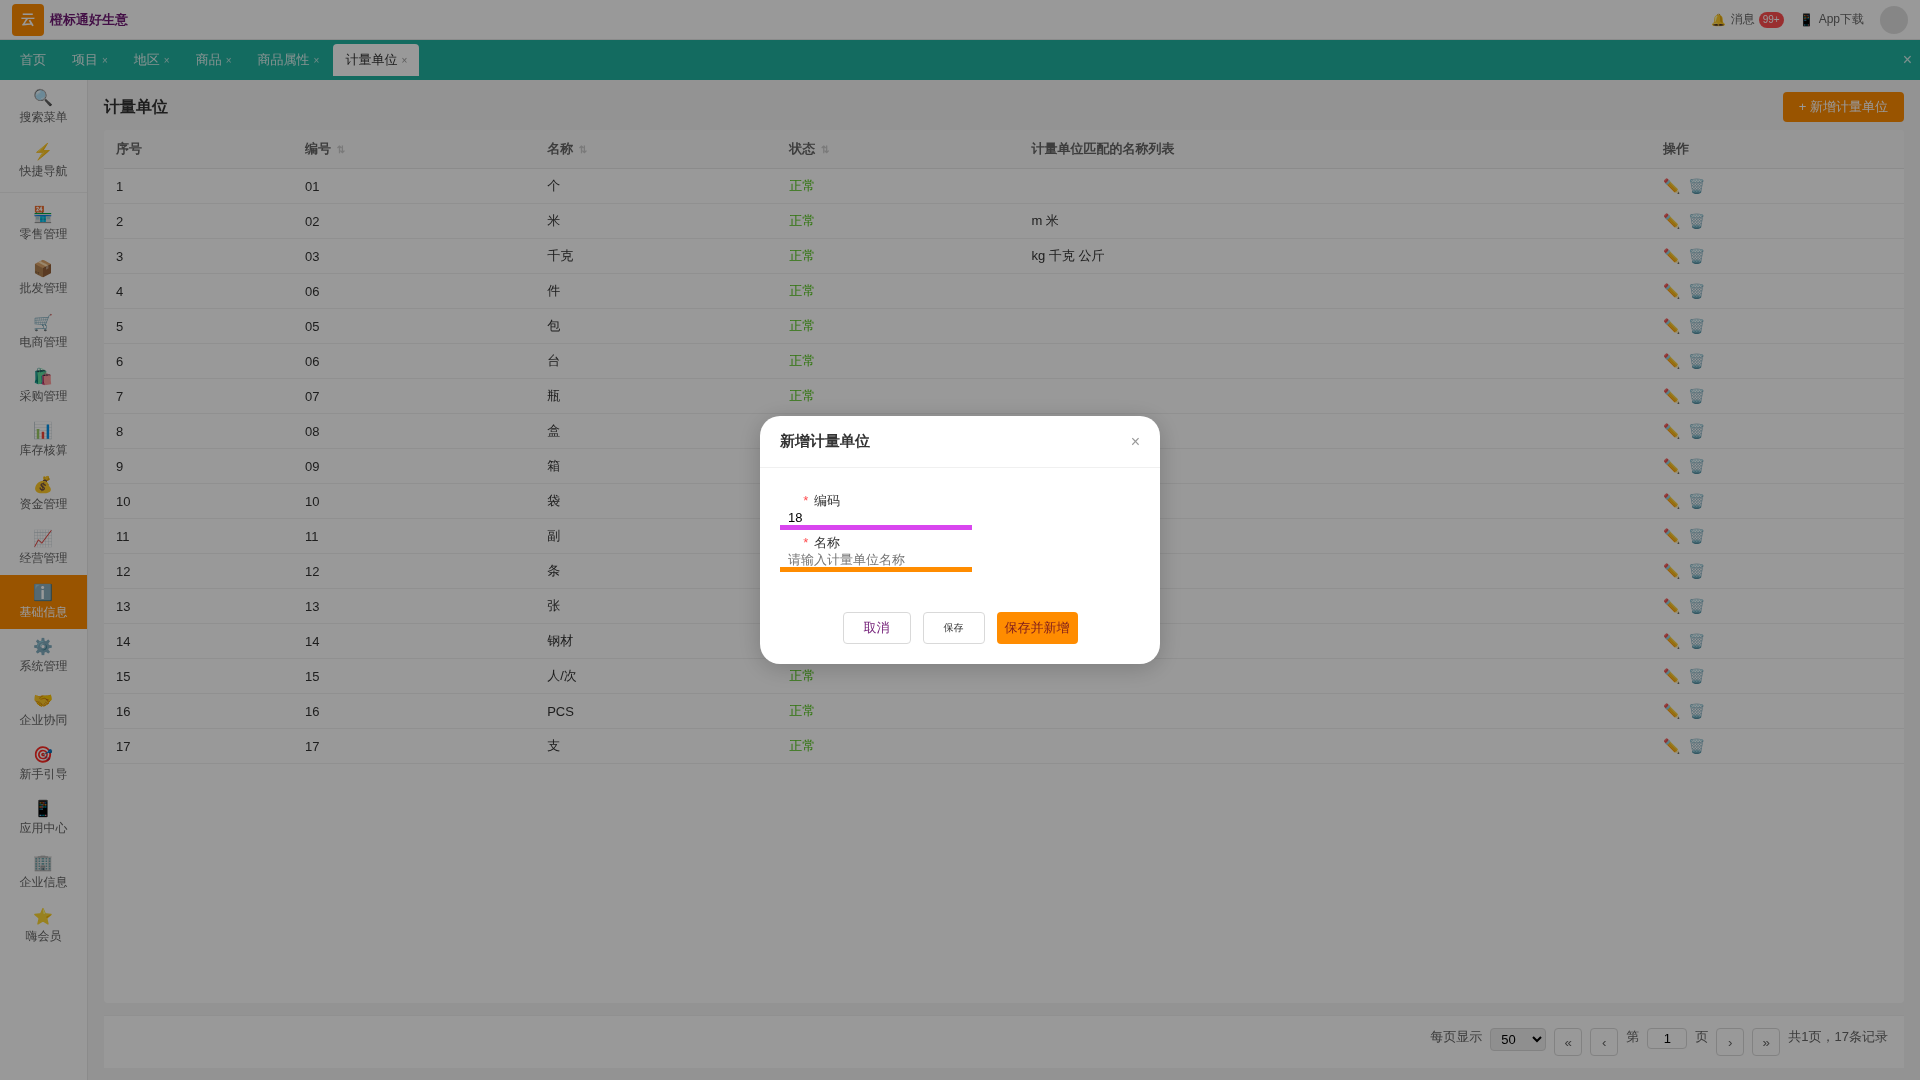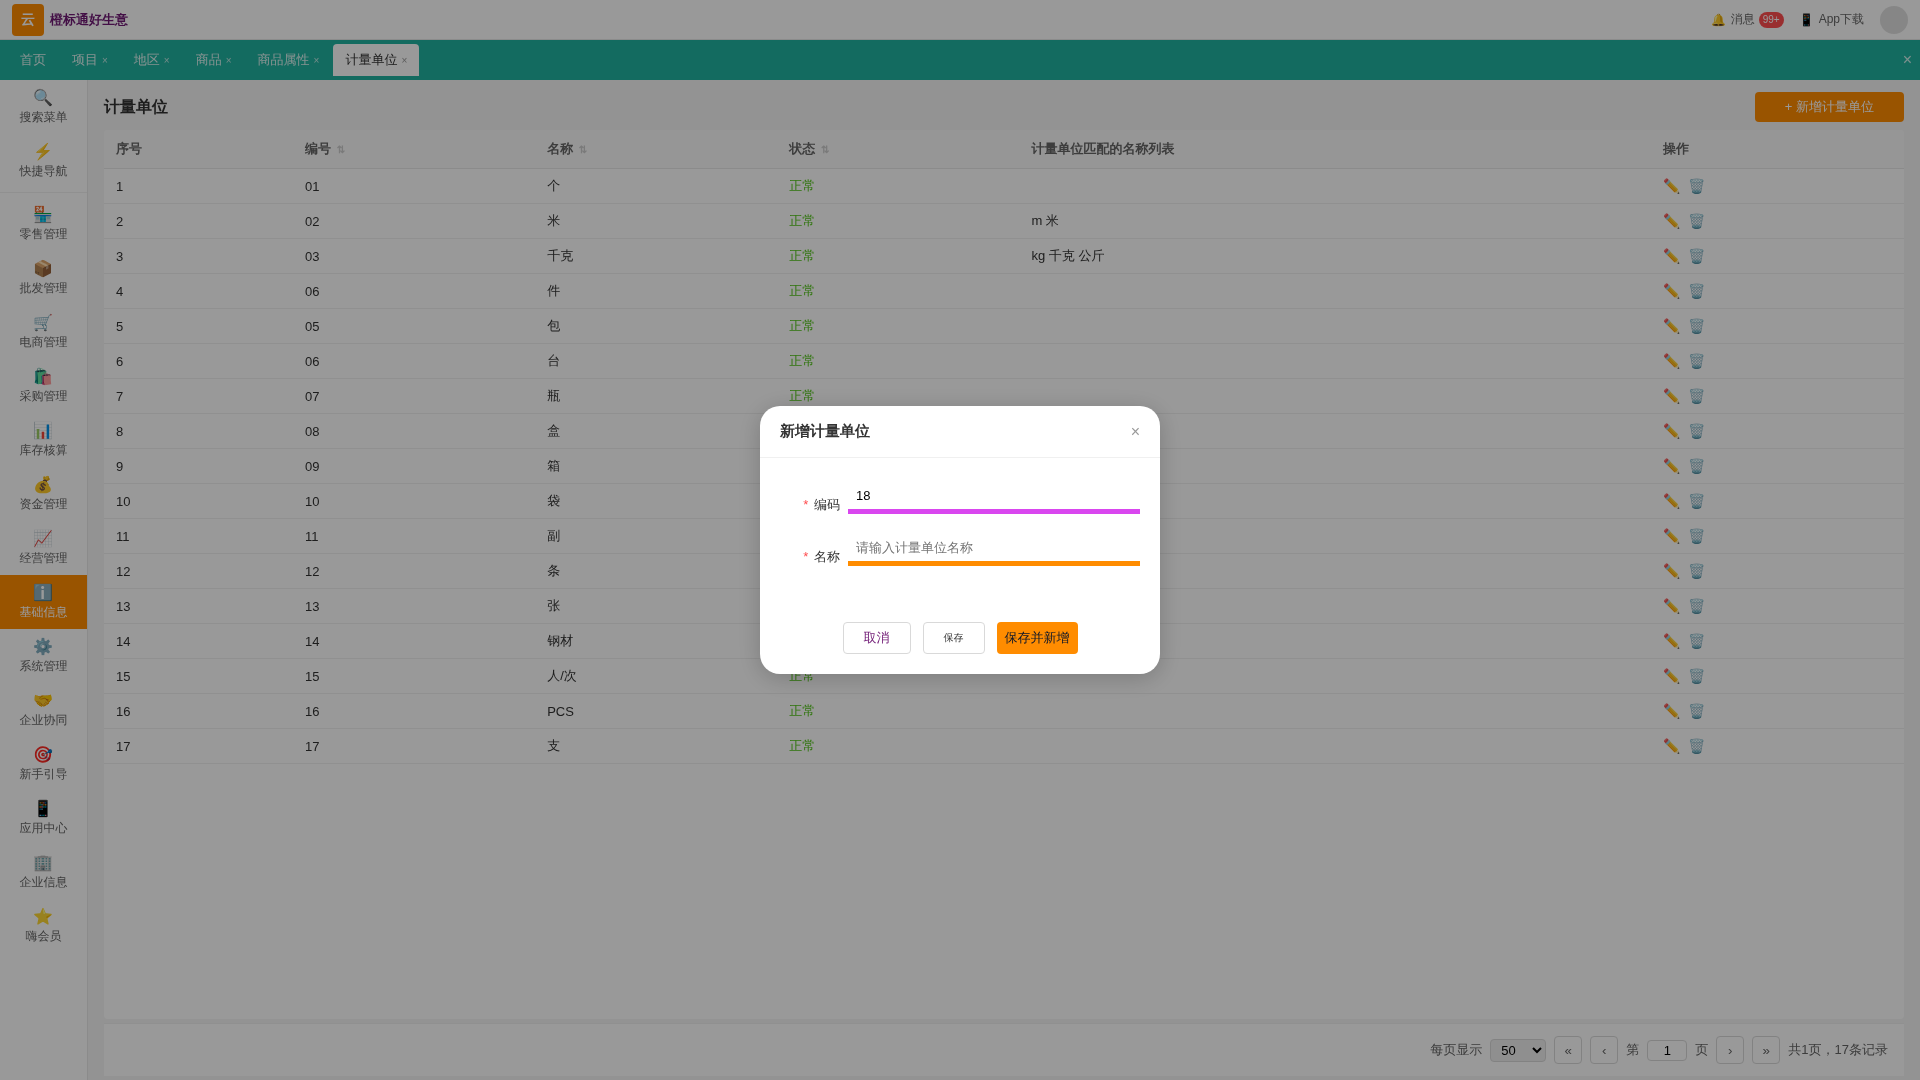--- a/index.html
+++ b/index.html
@@ -32,56 +32,56 @@
     .sidebar { width: 88px; background: #fff; border-right: 1px solid #e8e8e8; display: flex; flex-direction: column; }
     .sidebar-item { padding: 8px 0; display: flex; flex-direction: column; align-items: center; cursor: pointer; font-size: 12px; color: #666; gap: 2px; }
     .sidebar-item.active { color: #fff; background: #ff8c00; }
     .sidebar-item-icon { font-size: 16px; }
     .sidebar-divider { height: 1px; background: #f0f0f0; margin: 4px 0; }
 
     
     .main-content { flex: 1; display: flex; flex-direction: column; background: #f5f5f5; }
     .content-header { padding: 12px 16px 8px; display: flex; align-items: center; justify-content: space-between; }
     .page-title { font-size: 16px; font-weight: bold; color: #333; }
-    .add-btn { background: #ff8c00; color: #fff; border: none; padding: 6px 30px; border-radius: 4px; cursor: pointer; font-size: 13px; }
+    .add-btn { background: #ff8c00; color: #fff; border: none; padding: 6px 16px; border-radius: 4px; cursor: pointer; font-size: 13px; }
 
     
     .table-container { margin: 0 16px; background: #fff; border-radius: 4px; overflow: hidden; flex: 1; }
     table { width: 100%; border-collapse: collapse; }
     thead { background: #fafafa; }
     th { padding: 10px 12px; text-align: left; font-weight: bold; color: #666; border-bottom: 1px solid #e8e8e8; font-size: 13px; white-space: nowrap; }
     td { padding: 8px 12px; border-bottom: 1px solid #f0f0f0; font-size: 13px; color: #333; }
     .sort-icon { color: #ccc; font-size: 10px; margin-left: 2px; }
     .status-normal { color: #52c41a; }
     .action-icons { display: flex; gap: 8px; }
     .action-icon { color: #666; cursor: pointer; font-size: 14px; }
 
     
-    .pagination { padding: 12px 16px; display: flex; align-items: center; justify-content: flex-end; gap: 8px; font-size: 13px; color: #666; background: #fff; margin: 4px 16px; border-top: 1px solid #f0f0f0; }
+    .pagination { padding: 12px 16px; display: flex; align-items: flex-start; justify-content: flex-end; gap: 8px; font-size: 13px; color: #666; background: #fff; margin: 12px 16px; border-top: 1px solid #f0f0f0; }
     .pagination-select { border: 1px solid #d9d9d9; border-radius: 4px; padding: 2px 6px; font-size: 13px; }
     .pagination-btn { width: 28px; height: 28px; border: 1px solid #d9d9d9; border-radius: 4px; display: flex; align-items: center; justify-content: center; cursor: pointer; background: #fff; color: #666; }
     .pagination-btn:disabled { color: #ccc; cursor: not-allowed; }
     .pagination-input { width: 40px; border: 1px solid #d9d9d9; border-radius: 4px; text-align: center; padding: 2px 4px; font-size: 13px; }
 
     
     .overlay { position: fixed; top: 0; left: 0; width: 1920px; height: 1080px; background: rgba(0,0,0,0.4); display: flex; align-items: center; justify-content: center; z-index: 100; }
     .modal { background: #fff; border-radius: 20px; width: 400px; padding: 0; box-shadow: 0 4px 24px rgba(0,0,0,0.2); }
     .modal-header { padding: 16px 20px; display: flex; align-items: center; justify-content: space-between; border-bottom: 1px solid #f0f0f0; }
     .modal-title { font-size: 15px; font-weight: bold; color: #333; }
     .modal-close { cursor: pointer; color: #999; font-size: 16px; background: none; border: none; }
     .modal-body { padding: 24px 20px; }
-    .form-row { display: flex; align-items: flex-end; margin-bottom: 20px; }
+    .form-row { display: flex; align-items: flex-start; margin-bottom: 4px; flex-direction: column; }
     .form-label { width: 60px; text-align: right; font-size: 13px; color: #333; margin-right: 8px; flex-shrink: 0; }
     .required-star { color: #ff4d4f; margin-right: 2px; }
     .form-input { flex: 1; height: 32px; border: none; border-bottom: 5px solid #d946ef; padding: 0 8px; font-size: 13px; outline: none; }
     .form-input.active-border { border-bottom-color: #ff8c00; }
     .modal-footer { padding: 12px 20px 20px; display: flex; justify-content: center; gap: 12px; }
     .btn-cancel { height: 32px; padding: 0 20px; border: 1px solid #d9d9d9; border-radius: 4px; background: #fff; color: #701a75; cursor: pointer; font-size: 13px; }
     .btn-save { height: 32px; padding: 0 20px; border: 1px solid #d9d9d9; border-radius: 4px; background: #fff; color: #333; cursor: pointer; font-size: 10px; }
-    .btn-save-new { height: 32px; padding: 0 8px; border: none; border-radius: 4px; background: #ff8c00; color: #0f172a; cursor: pointer; font-size: 13px; }
+    .btn-save-new { height: 32px; padding: 0 8px; border: none; border-radius: 4px; background: #ff8c00; color: #7f1d1d; cursor: pointer; font-size: 13px; }
   </style>
 </head>
 <body>
 
 <div class="top-bar">
   <div class="top-bar-left">
     <div class="logo-area">
       <div class="logo-icon">云</div>
       <span class="logo-text">橙标通好生意</span>
     </div>

